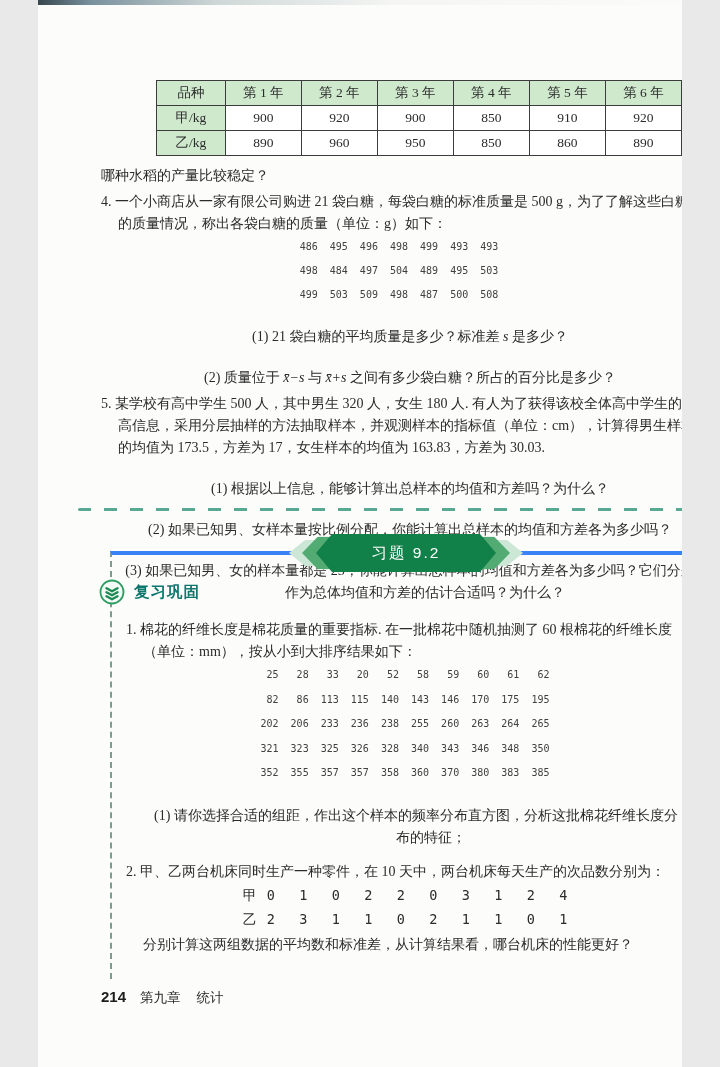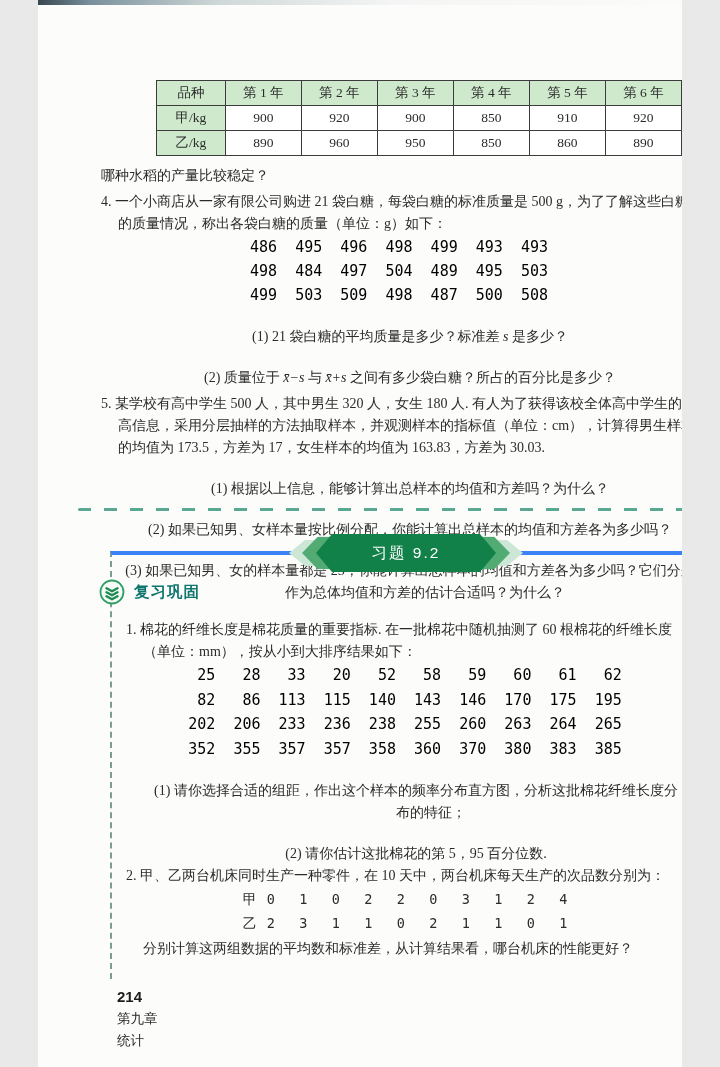--- a/index.html
+++ b/index.html
@@ -27,22 +27,22 @@
   table.rice td { width:85px; background:#fff;margin-left:45px; }
   table.rice .lab { background:#cfe9cd; width:74px; }
   
   .flow { position:absolute; top:162px; left:63px; width:596px; }
   .line { margin-top:3px; }
   .item { position:relative; padding-left:17px; text-indent:-17px; margin-top:4px; }
   .sub  { margin-left:22px; padding-left:30px; text-indent:-30px; margin-top:19px;text-align:center; }
   .mathv { font-style:italic; font-family:"Liberation Serif",serif; }
   .grid {
     font-family:"DejaVu Sans Mono","Liberation Mono",monospace;
-    white-space:pre; text-align:center; font-size:15px; line-height:24px;
-    color:#000000;
+    white-space:pre; text-align:center; font-size:10px; line-height:24px;
+    color:#404040;
   }
   
   .divider {
     position:absolute; top:508px; left:40px; width:650px; height:3px;
     background:repeating-linear-gradient(90deg,#58a893 0 13px,transparent 13px 26px);
     border-radius:2px;
   }
   
   .exbox {
     position:absolute; top:551px; left:72px; width:592px; height:428px;
@@ -57,28 +57,28 @@
          clip-path:polygon(16px 0,calc(100% - 16px) 0,100% 50%,calc(100% - 16px) 100%,16px 100%,0 50%); }
   .hex.pale { width:234px; height:26px; background:#cde7d6; }
   .hex.mid  { width:208px; height:33px; background:#53ab74; }
   .hex.core { width:180px; height:38px; background:#128149;
               display:flex; align-items:center; justify-content:center; }
   .banner-label { color:#fff; font-size:15.5px; letter-spacing:2px;
               font-family:"Liberation Sans",sans-serif; }
   .review-head { display:flex; align-items:center; gap:9px; margin-left:-27px; margin-bottom:14px; }
   .review-head .txt { font-weight:bold; font-size:15.5px; color:#0f766e;
               font-family:"Liberation Sans",sans-serif; letter-spacing:1px; }
-  .exbox .item { margin-top:0; }
+  .exbox .item { margin-top:12px; }
   .exbox .grid { line-height:24.5px; }
   .q2row { text-align:center; margin-top:1px; }
   .q2row .lab { font-size:14px; }
   .q2row .nums { font-family:"DejaVu Sans Mono","Liberation Mono",monospace;
               white-space:pre; font-size:13.5px; margin-left:10px; }
   
-  .footer { position:absolute; top:986px; left:63px; display:flex; align-items:baseline;flex-direction:column; }
+  .footer { position:absolute; top:986px; left:63px; display:flex; align-items:baseline; }
   .footer .pg { font-family:"Liberation Sans",sans-serif; font-weight:bold; font-size:15px; color:#1c1c1c; }
   .footer .ch { font-size:13.5px; margin-left:14px; }
   .footer .sec { font-size:13.5px; margin-left:16px; }
 </style>
 </head>
 <body>
 
 <div class="page">
   <div class="topbar"></div>
 
@@ -148,23 +148,23 @@
         <path d="M7.5 13.2 L13 16.2 L18.5 13.2" fill="none" stroke="#1d8a52" stroke-width="2.4" stroke-linecap="round" stroke-linejoin="round"></path>
         <path d="M7.5 17.2 L13 20.2 L18.5 17.2" fill="none" stroke="#1d8a52" stroke-width="2.4" stroke-linecap="round" stroke-linejoin="round"></path>
       </svg>
       <span class="txt">复习巩固</span>
     </div>
 
     <div class="item"><span>1.</span> <span>棉花的纤维长度是棉花质量的重要指标. 在一批棉花中随机抽测了 60 根棉花的纤维长度（单位：mm），按从小到大排序结果如下：</span></div>
     <div class="grid"> 25   28   33   20   52   58   59   60   61   62</div>
     <div class="grid"> 82   86  113  115  140  143  146  170  175  195</div>
     <div class="grid">202  206  233  236  238  255  260  263  264  265</div>
+    <div class="grid">321  323  325  326  328  340  343  346  348  350</div>
     <div class="grid">352  355  357  357  358  360  370  380  383  385</div>
     <div class="sub">(1) 请你选择合适的组距，作出这个样本的频率分布直方图，分析这批棉花纤维长度分布的特征；</div>
-    <div class="sub">(2) 请你估计这批棉花的第 5，95 百分位数.</div>
 
     <div class="item"><span>2.</span> <span>甲、乙两台机床同时生产一种零件，在 10 天中，两台机床每天生产的次品数分别为：</span></div>
     <div class="q2row"><span class="lab">甲</span><span class="nums">0   1   0   2   2   0   3   1   2   4</span></div>
     <div class="q2row"><span class="lab">乙</span><span class="nums">2   3   1   1   0   2   1   1   0   1</span></div>
     <div class="line" style="margin-left:17px;">分别计算这两组数据的平均数和标准差，从计算结果看，哪台机床的性能更好？</div>
   </div>
 
   <div class="footer">
     <span class="pg">214</span>
     <span class="ch">第九章</span>

